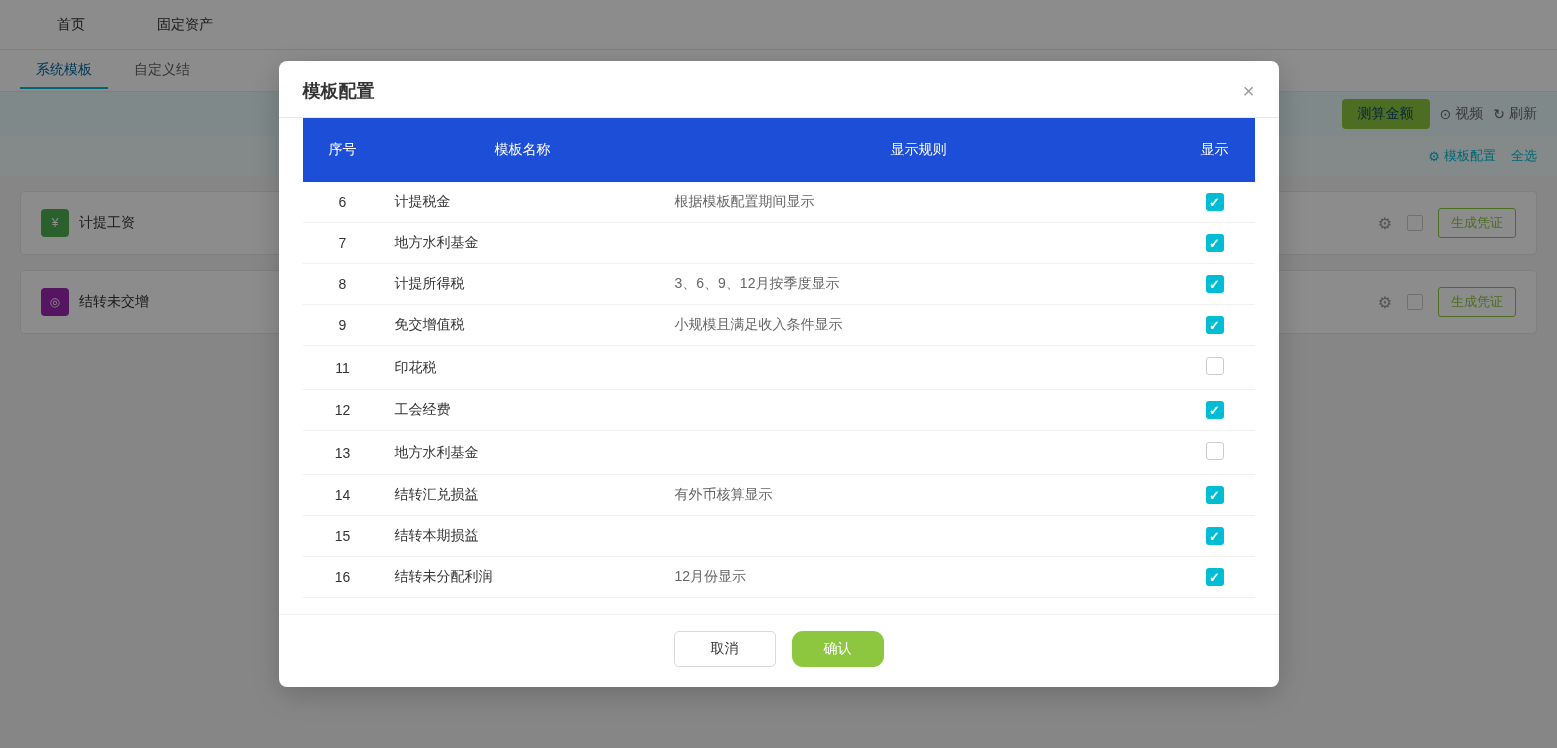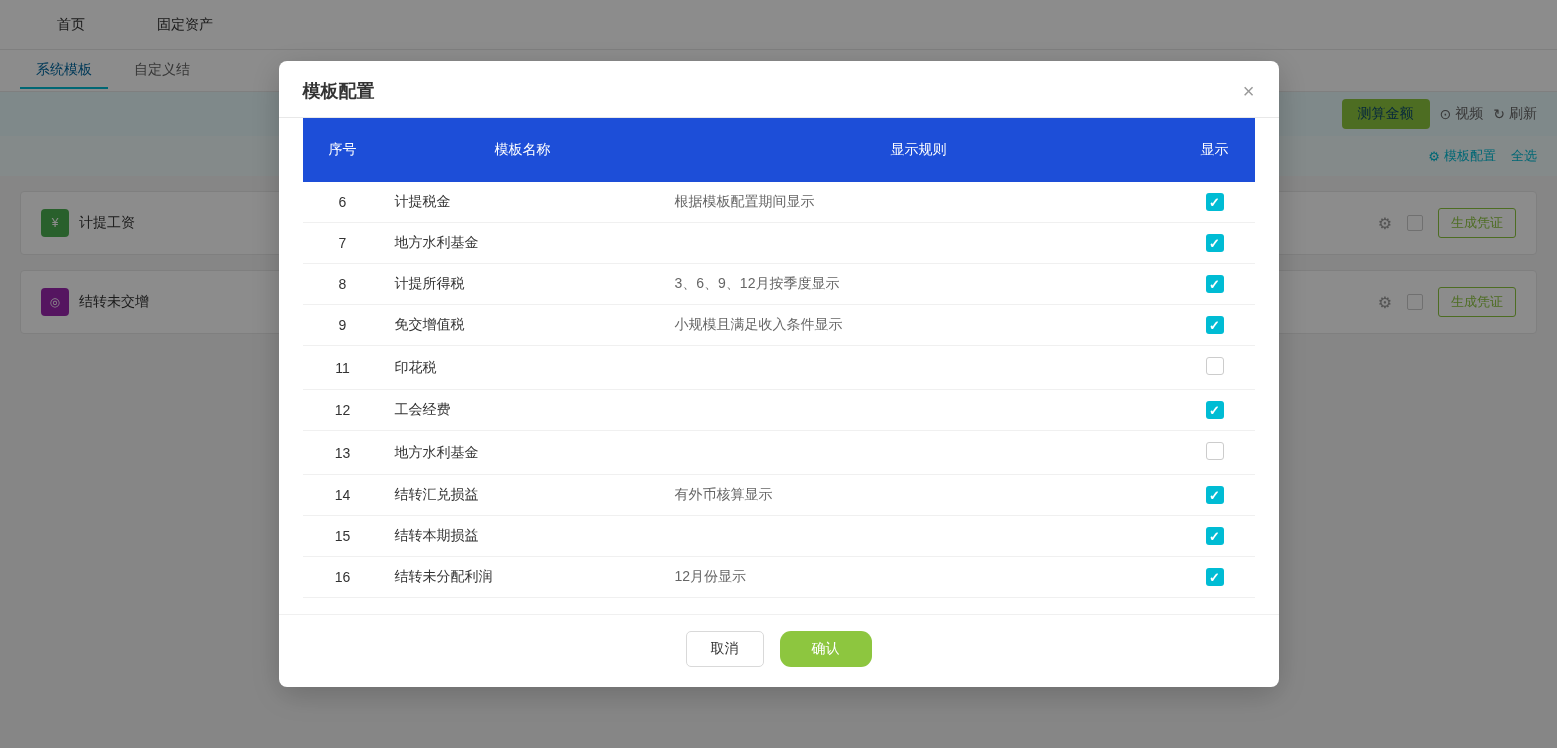--- a/index.html
+++ b/index.html
@@ -302,21 +302,21 @@
       display: flex;
       justify-content: center;
       gap: 16px;
       padding: 16px 24px 20px;
       border-top: 1px solid #f0f0f0;
     }
     .btn-cancel {
       background: #fff;
       border: 1px solid #d9d9d9;
       color: #333;
-      padding: 8px 24px;
+      padding: 8px 36px;
       border-radius: 5px;
       cursor: pointer;
       font-size: 14px;
     }
     .btn-confirm {
       background: #8dc63f;
       border: none;
       color: #fff;
       padding: 8px 32px;
       border-radius: 11px;

